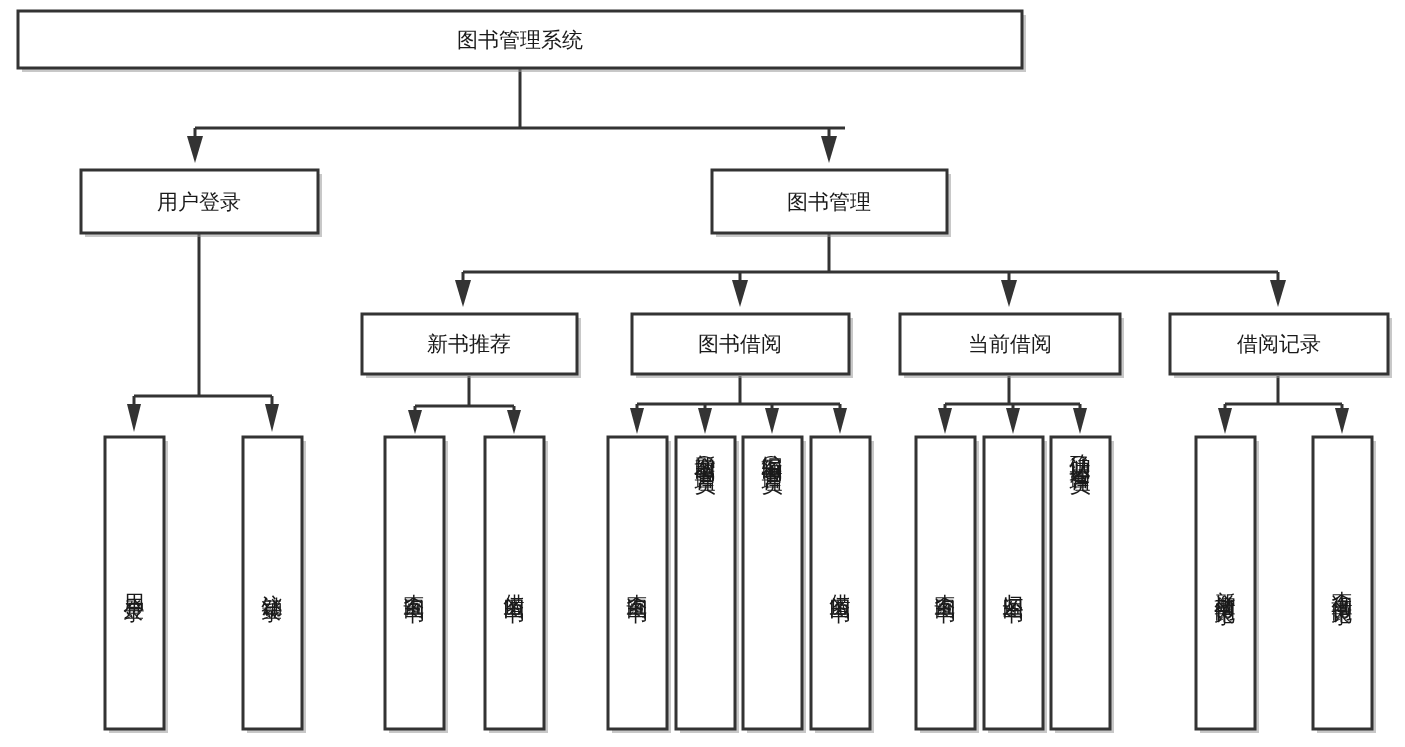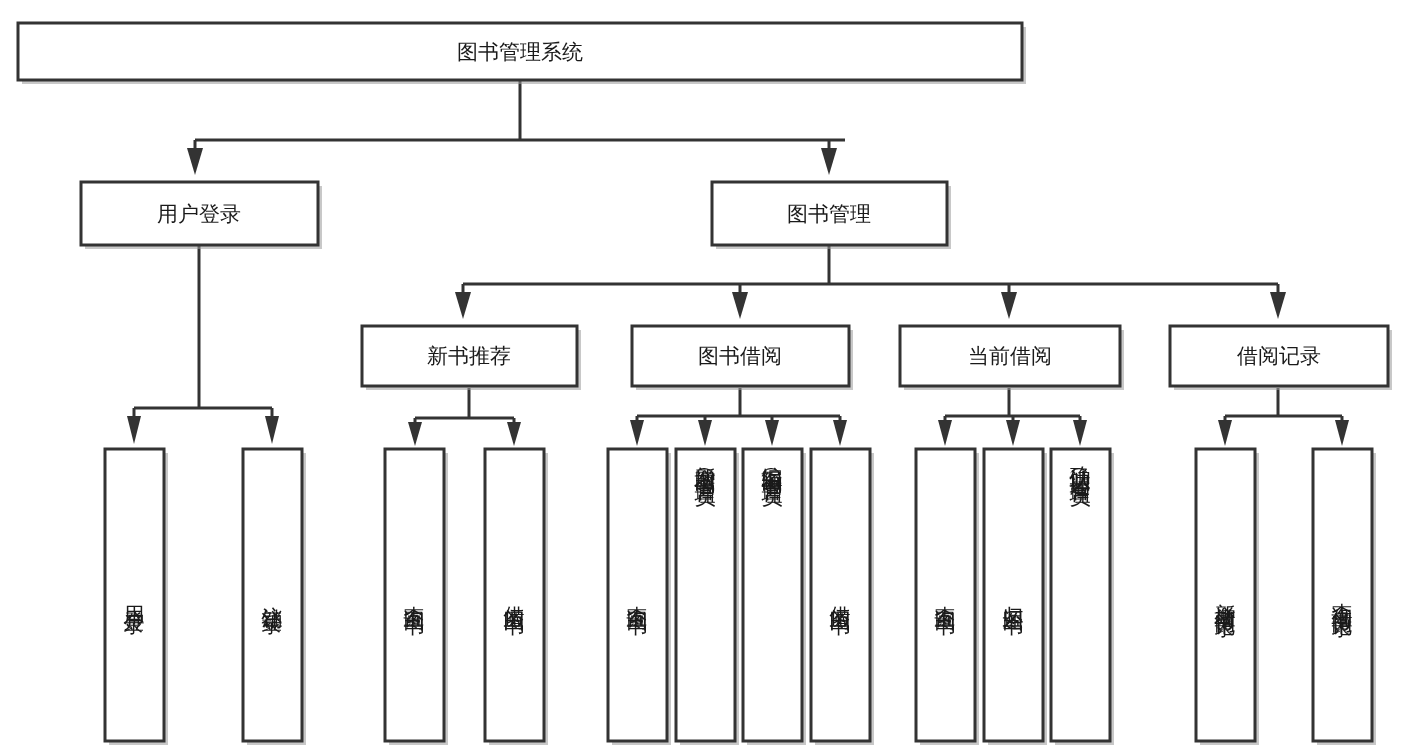--- a/index.html
+++ b/index.html
@@ -10,21 +10,21 @@
   body {
     width: 1405px;
     height: 747px;
     font-family: "Liberation Sans", "DejaVu Sans", sans-serif;
     position: relative;
     overflow: hidden;
   }
   #diagram-root {
     position: absolute;
     left: 0;
-    top: 12px;
+    top: 0;
     width: 1405px;
     height: 610px;
   }
   svg.canvas {
     display: block;
     width: 1405px;
     height: 747px;
   }
   .node-rect {
     fill: #ffffff;

